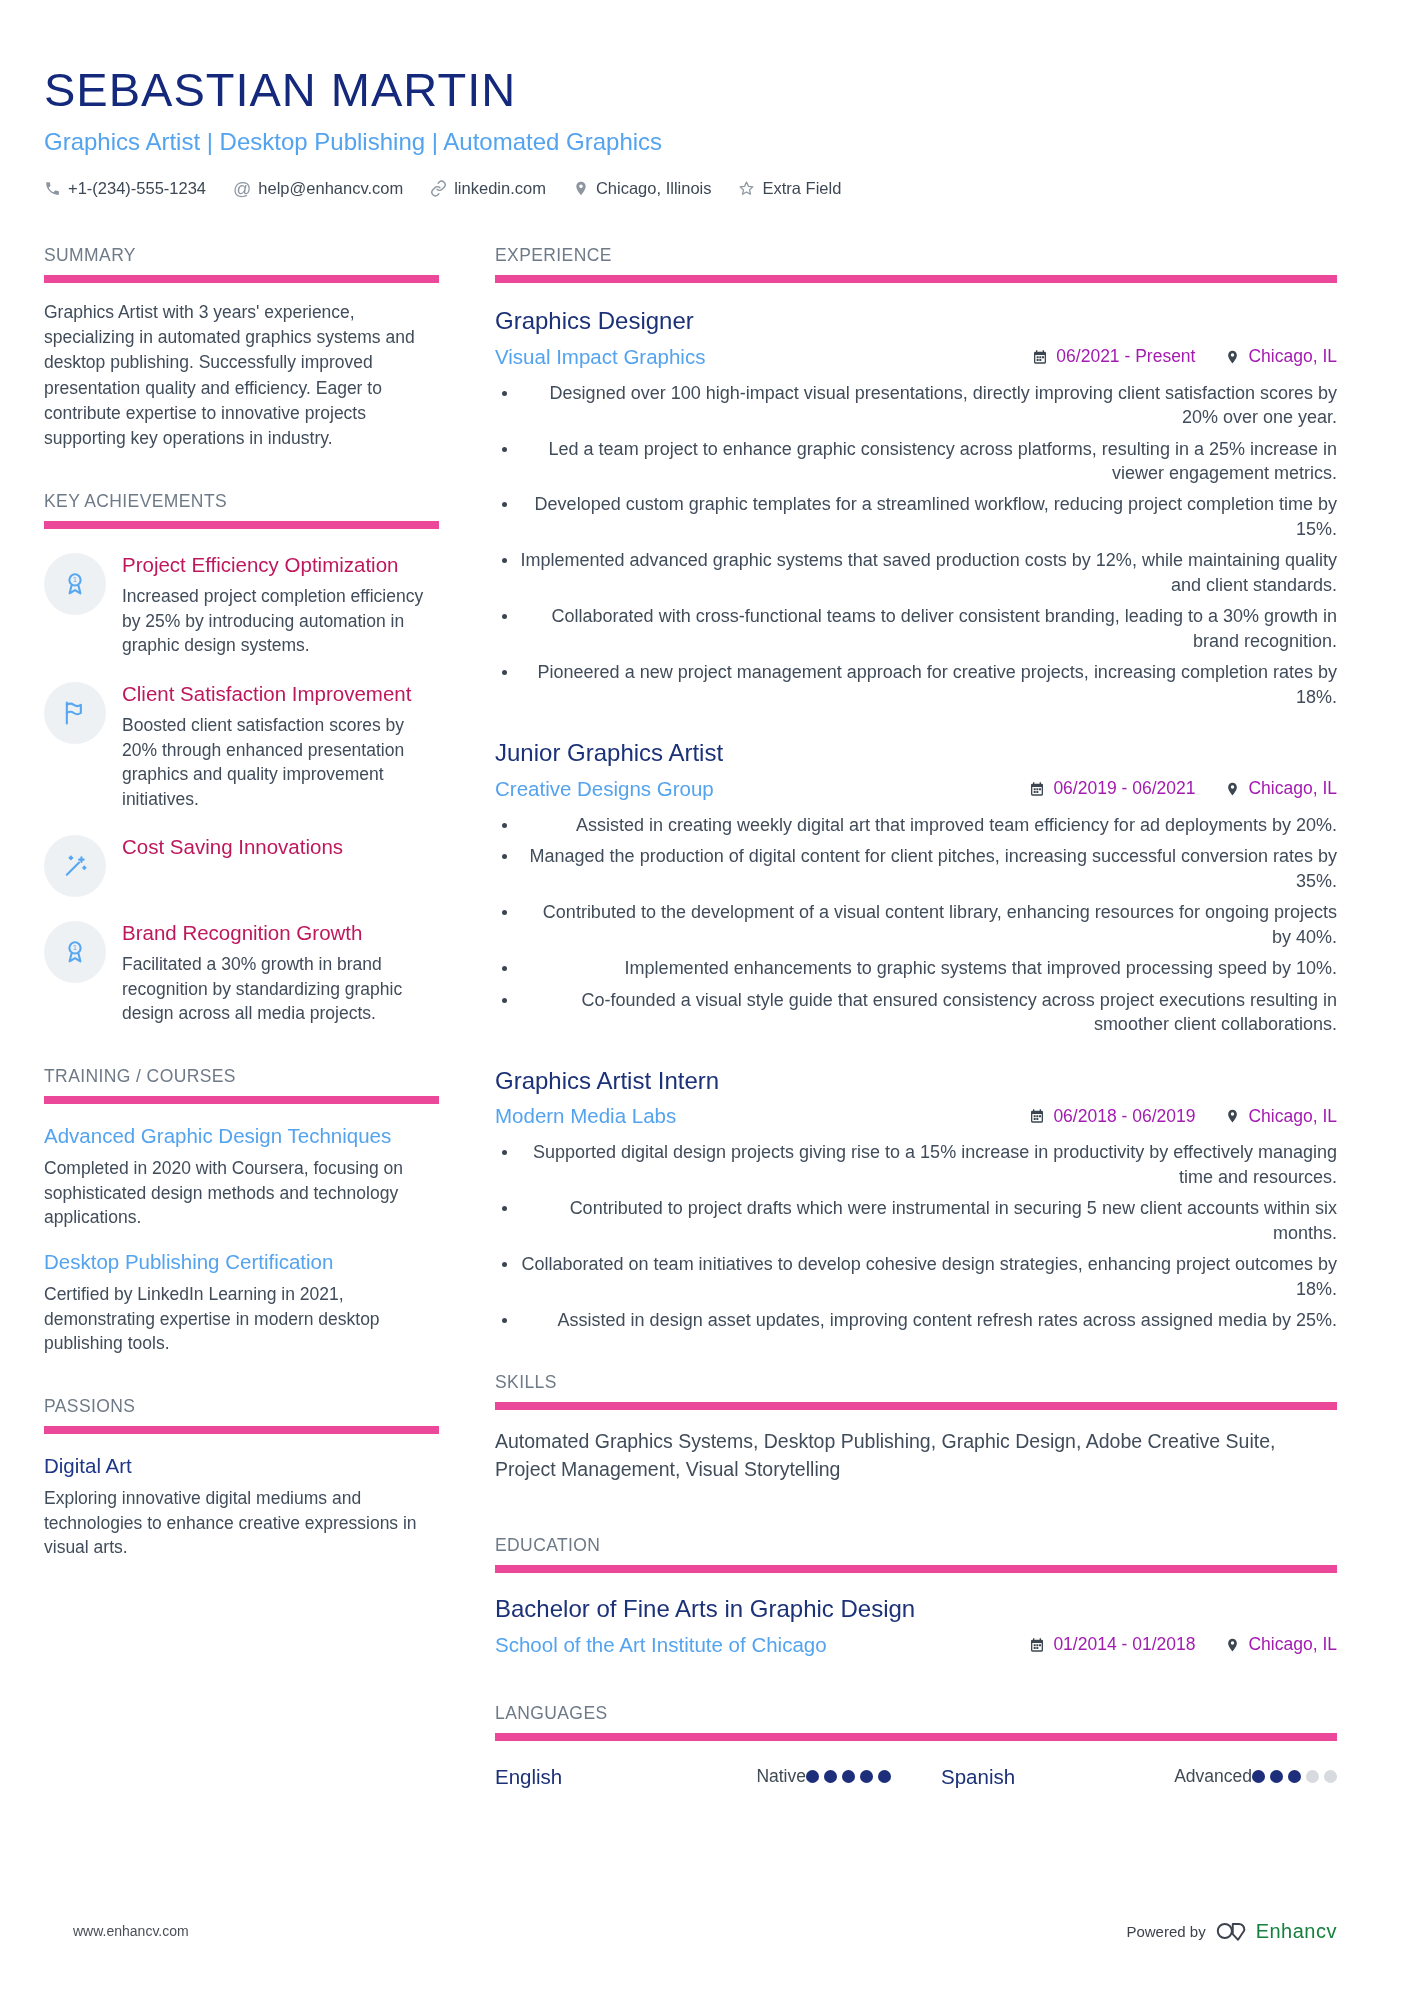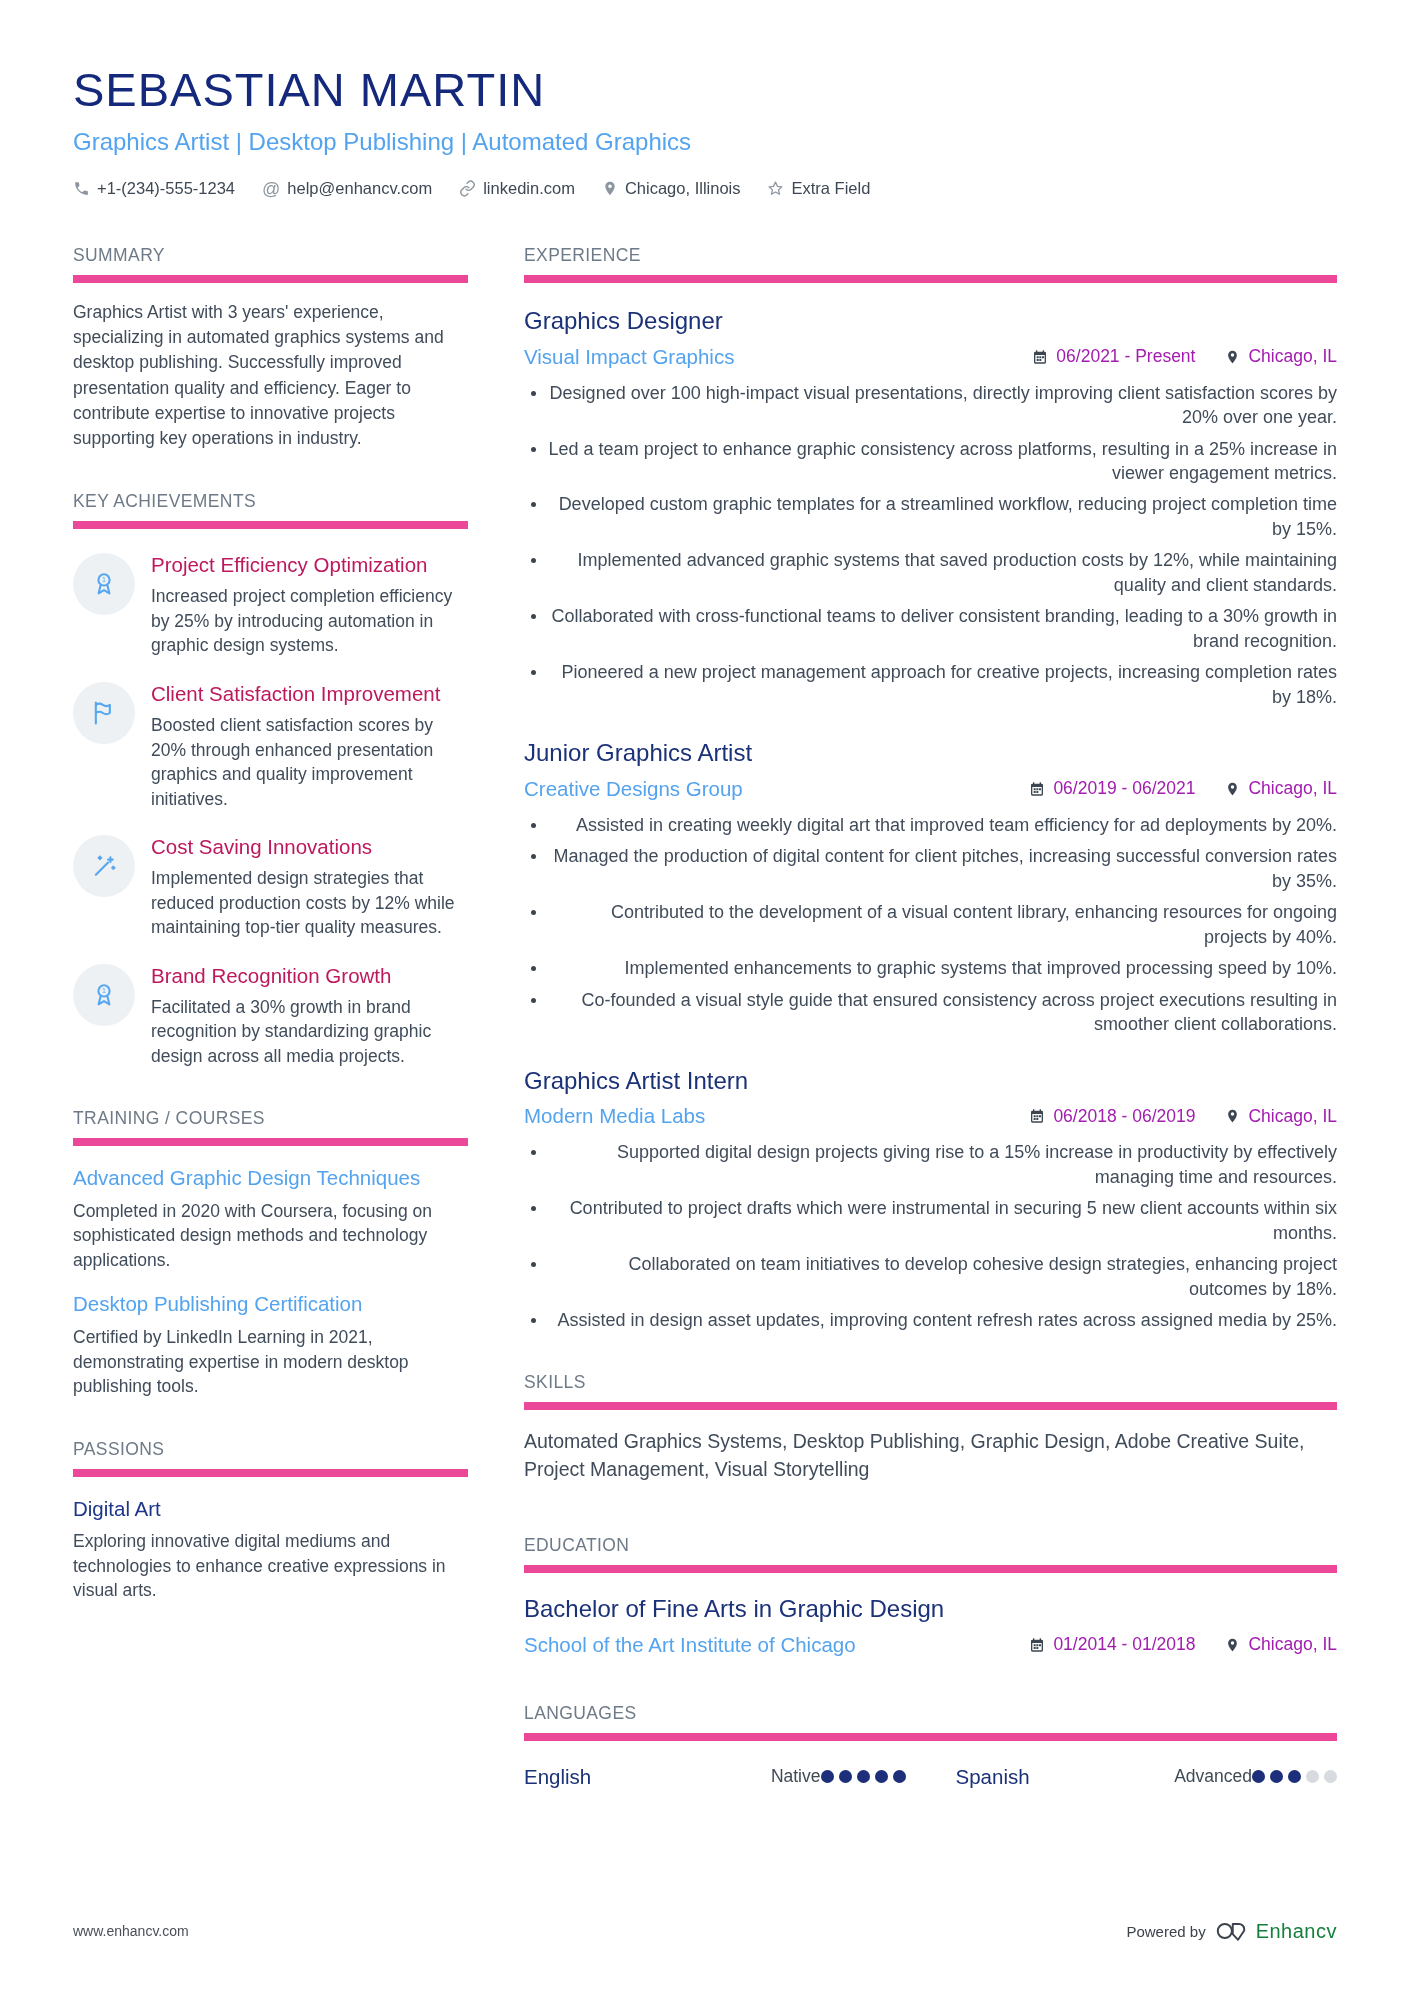--- a/index.html
+++ b/index.html
@@ -1,20 +1,20 @@
 <!DOCTYPE html>
 <html><head>
 <meta charset="utf-8">
 <style>
   * { margin:0; padding:0; box-sizing:border-box; }
   html,body { background:#ffffff; }
   body { font-family:"Liberation Sans","DejaVu Sans",sans-serif; color:#414c5a; }
   .page {
     position:relative; width:1410px; height:1995px; margin:0 auto;
-    background:#ffffff; padding:56px 73px 0 73px; overflow:hidden;
+    background:#ffffff; padding:56px 73px 0 44px; overflow:hidden;
   }
 
   
   .name {
     font-size:47px; font-weight:500; letter-spacing:1px;
     color:#14297c; margin-top:10px; line-height:1.0;
   }
   .headline { font-size:24px; color:#54a3ee; margin-top:15px; font-weight:400; }
   .contact-row { display:flex; align-items:center; gap:27px; margin-top:23px;
     font-size:16.5px; color:#3e4854; }
@@ -185,21 +185,20 @@
           <div class="ach-icon-wrap">
             <svg width="28" height="28" viewBox="0 0 24 24" fill="none" stroke="currentColor" stroke-width="1.8" stroke-linecap="round">
                 <path d="M5 19.5 15.5 9"></path>
                 <path d="M17.5 4.5v4M15.5 6.5h4"></path>
                 <path d="M8.5 3.8v2.4M7.3 5h2.4"></path>
                 <path d="M20 12.5v2M19 13.5h2"></path>
               </svg>
           </div>
           <div class="ach-body">
             <div class="ach-title">Cost Saving Innovations</div>
-            <div class="ach-desc">Implemented design strategies that reduced production costs by 12% while maintaining top-tier quality measures.</div>
           </div>
         </div>
 
         <div class="ach-item">
           <div class="ach-icon-wrap">
             <svg width="28" height="28" viewBox="0 0 24 24" fill="none" stroke="currentColor" stroke-width="1.8" stroke-linejoin="round">
                 <circle cx="12" cy="8.5" r="4.8"></circle>
                 <path d="M9.2 12.6 7.4 20l4.6-2.7 4.6 2.7-1.8-7.4"></path>
                 <text x="12" y="10.6" font-size="6" text-anchor="middle" fill="currentColor" stroke="none">1</text>
               </svg>

